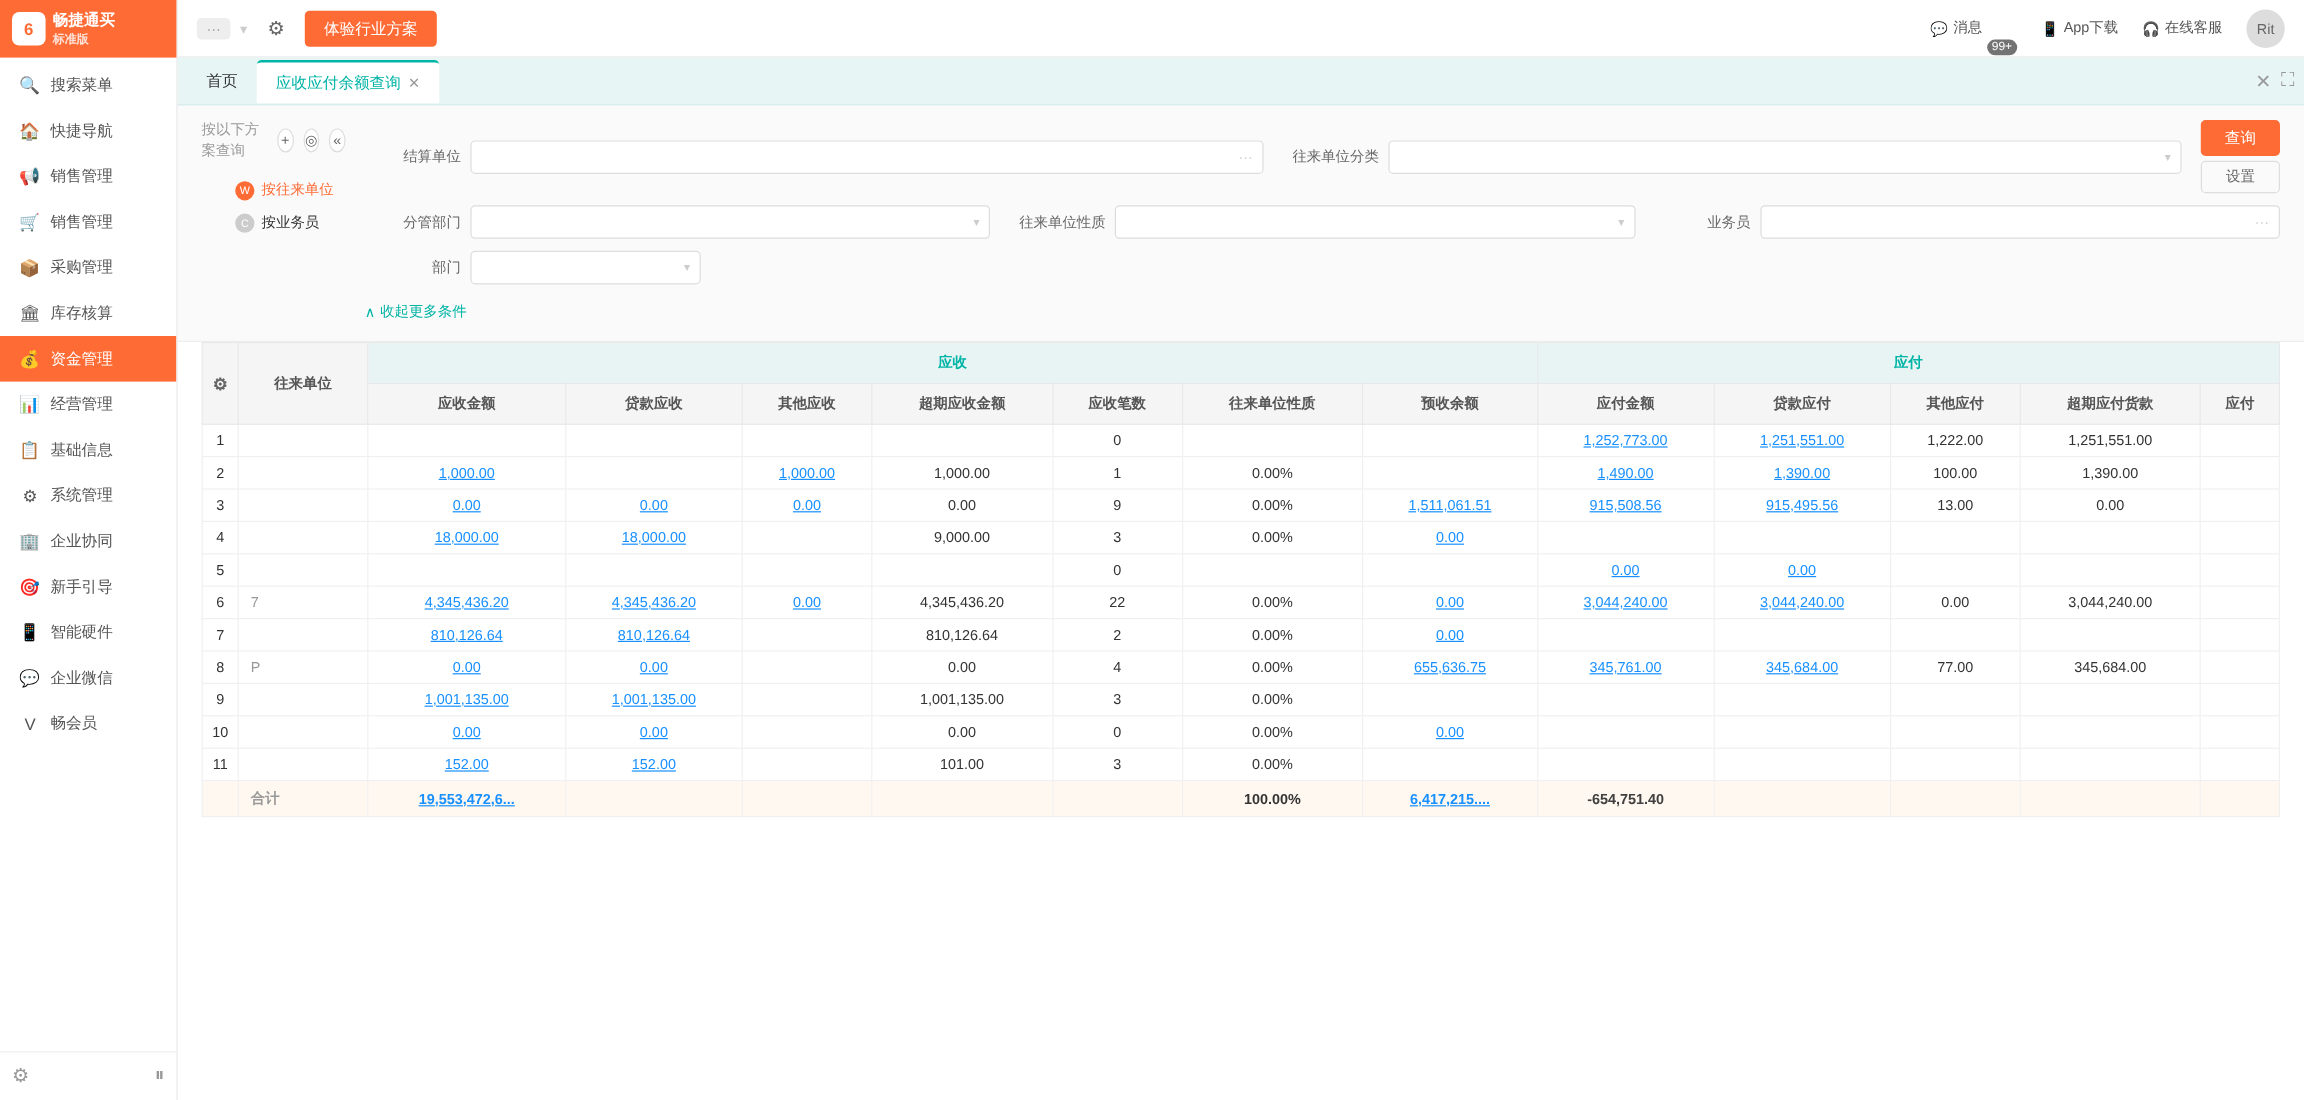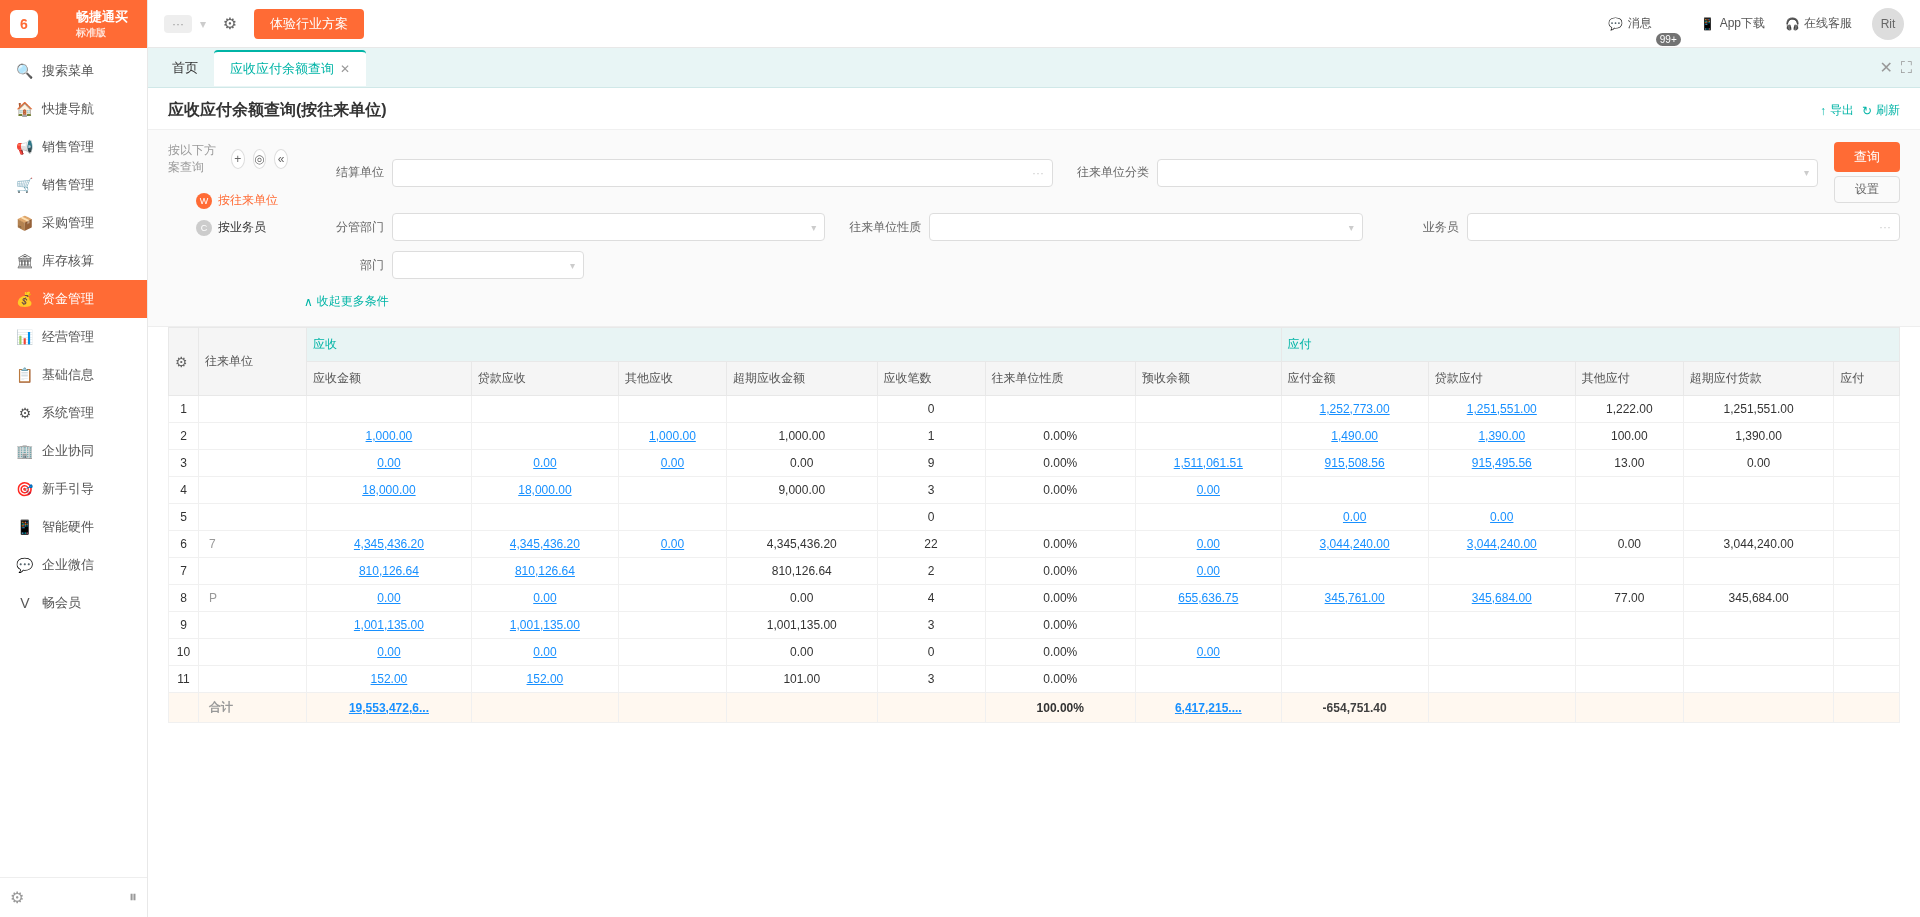--- a/index.html
+++ b/index.html
@@ -6,21 +6,21 @@
     body { font-family: 'Microsoft YaHei', Arial, sans-serif; font-size: 12px; background: #f0f2f5; color: #333; overflow: hidden; height: 917px; }
     
     
     .app-container { display: flex; height: 917px; }
     
     
     .sidebar { width: 148px; background: #fff; border-right: 1px solid #e8e8e8; display: flex; flex-direction: column; flex-shrink: 0; }
     .sidebar-header { background: #ff6b35; height: 48px; display: flex; align-items: center; padding: 0 10px; color: white; font-size: 13px; font-weight: bold; }
     .sidebar-header .logo-icon { width: 28px; height: 28px; background: white; border-radius: 6px; display: flex; align-items: center; justify-content: center; margin-right: 6px; }
     .sidebar-header .logo-icon span { color: #ff6b35; font-weight: bold; font-size: 14px; }
-    .sidebar-header .logo-text { display: flex; flex-direction: column; margin-left: 32px; }
+    .sidebar-header .logo-text { display: flex; flex-direction: column; }
     .sidebar-header .logo-text .main { font-size: 13px; color: white; }
     .sidebar-header .logo-text .sub { font-size: 10px; color: rgba(255,255,255,0.8); }
     
     .sidebar-nav { flex: 1; overflow-y: auto; padding: 4px 0; }
     .nav-item { display: flex; align-items: center; padding: 10px 16px; cursor: pointer; color: #555; font-size: 13px; transition: background 0.2s; }
     .nav-item.active { background: #ff6b35; color: white; }
     .nav-item .nav-icon { width: 18px; height: 18px; margin-right: 8px; display: flex; align-items: center; justify-content: center; font-size: 14px; }
     .nav-item .nav-label { font-size: 13px; }
     
     .sidebar-footer { padding: 10px; display: flex; justify-content: space-between; border-top: 1px solid #eee; }
@@ -82,21 +82,21 @@
     .filter-fields { flex: 1; }
     
     
     .query-btn-area { display: flex; flex-direction: column; gap: 4px; }
     .btn-query { background: #ff6b35; color: white; border: none; padding: 6px 20px; border-radius: 4px; font-size: 13px; cursor: pointer; font-family: inherit; }
     .btn-settings { background: none; border: 1px solid #ddd; color: #666; padding: 4px 20px; border-radius: 4px; font-size: 12px; cursor: pointer; font-family: inherit; }
     
     
     .table-container { flex: 1; overflow: auto; padding: 0 20px 10px; }
     .data-table { width: 100%; border-collapse: collapse; font-size: 12px; min-width: 1600px; }
-    .data-table th { background: #f5f5f5; padding: 8px 6px; border: 1px solid #e8e8e8; text-align: left; color: #555; font-weight: normal; white-space: nowrap; }
+    .data-table th { background: #f5f5f5; padding: 8px 6px; border: 1px solid #e8e8e8; text-align: center; color: #555; font-weight: bold; white-space: nowrap; }
     .data-table th.group-header { background: #e8f4f4; color: #00b4a6; }
     .data-table td { padding: 6px 6px; border: 1px solid #f0f0f0; text-align: center; color: #333; white-space: nowrap; }
     .data-table td.name-cell { text-align: left; padding-left: 10px; color: #999; }
     .data-table td.link-cell { color: #1890ff; text-decoration: underline; cursor: pointer; }
     .data-table .total-row td { background: #fff8f0; font-weight: bold; }
     .data-table .settings-col { width: 30px; }
     
     .table-settings-btn { cursor: pointer; color: #666; font-size: 14px; }
   </style>
 </head>
@@ -223,33 +223,20 @@
       </div>
       <div style="flex:1"></div>
       <div style="display:flex;gap:8px;align-items:center;color:#999;font-size:16px;">
         <span style="cursor:pointer;">✕</span>
         <span style="cursor:pointer;">⛶</span>
       </div>
     </div>
 
     <div class="page-content">
 
-      <div class="page-header">
-        <h1 class="page-title">应收应付余额查询(按往来单位)</h1>
-        <div class="page-actions">
-          <button class="btn-action">
-            <span>↑</span>
-            <span>导出</span>
-          </button>
-          <button class="btn-action">
-            <span>↻</span>
-            <span>刷新</span>
-          </button>
-        </div>
-      </div>
 
       <div class="filter-area">
         <div class="filter-layout">
           <div class="filter-schemes">
             <div class="filter-header">
               <span class="filter-label">按以下方案查询</span>
               <button class="filter-btn">+</button>
               <button class="filter-btn">◎</button>
               <button class="filter-btn">«</button>
             </div>

